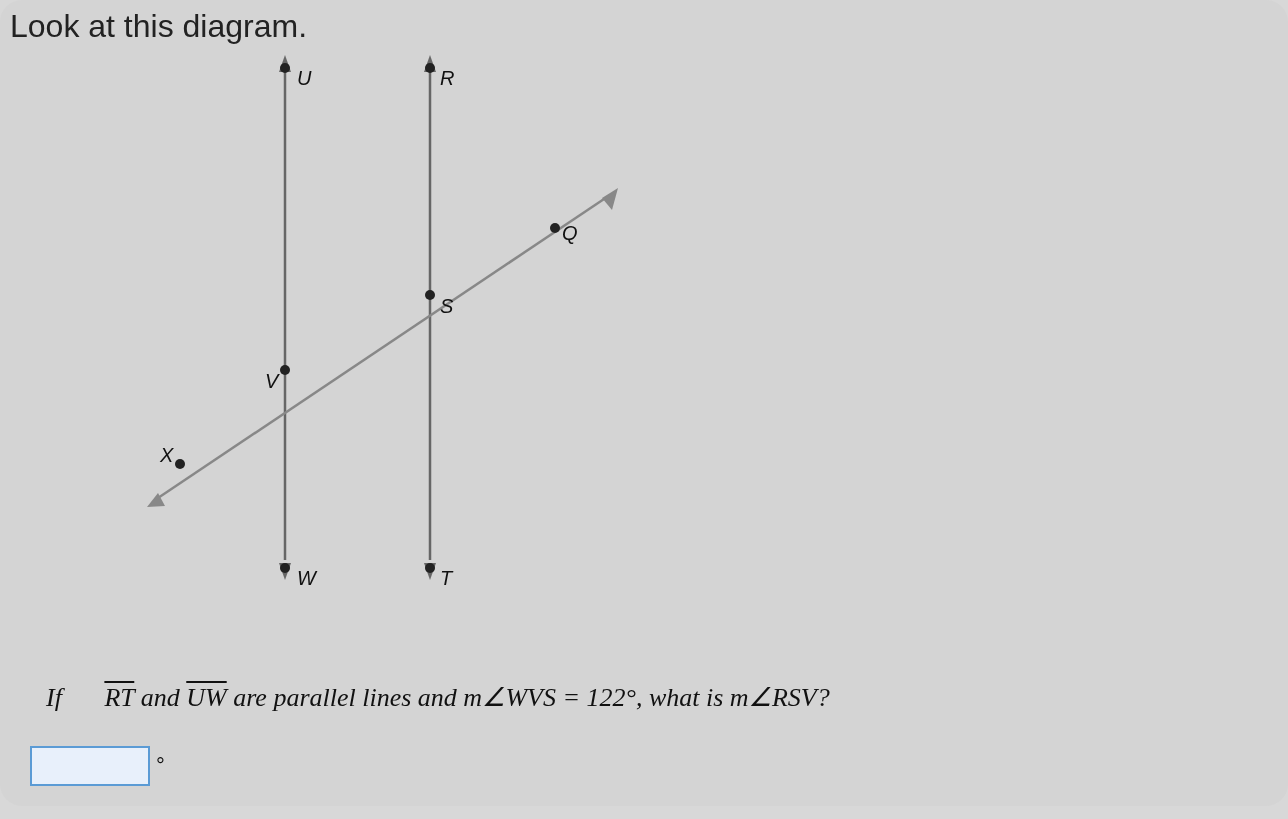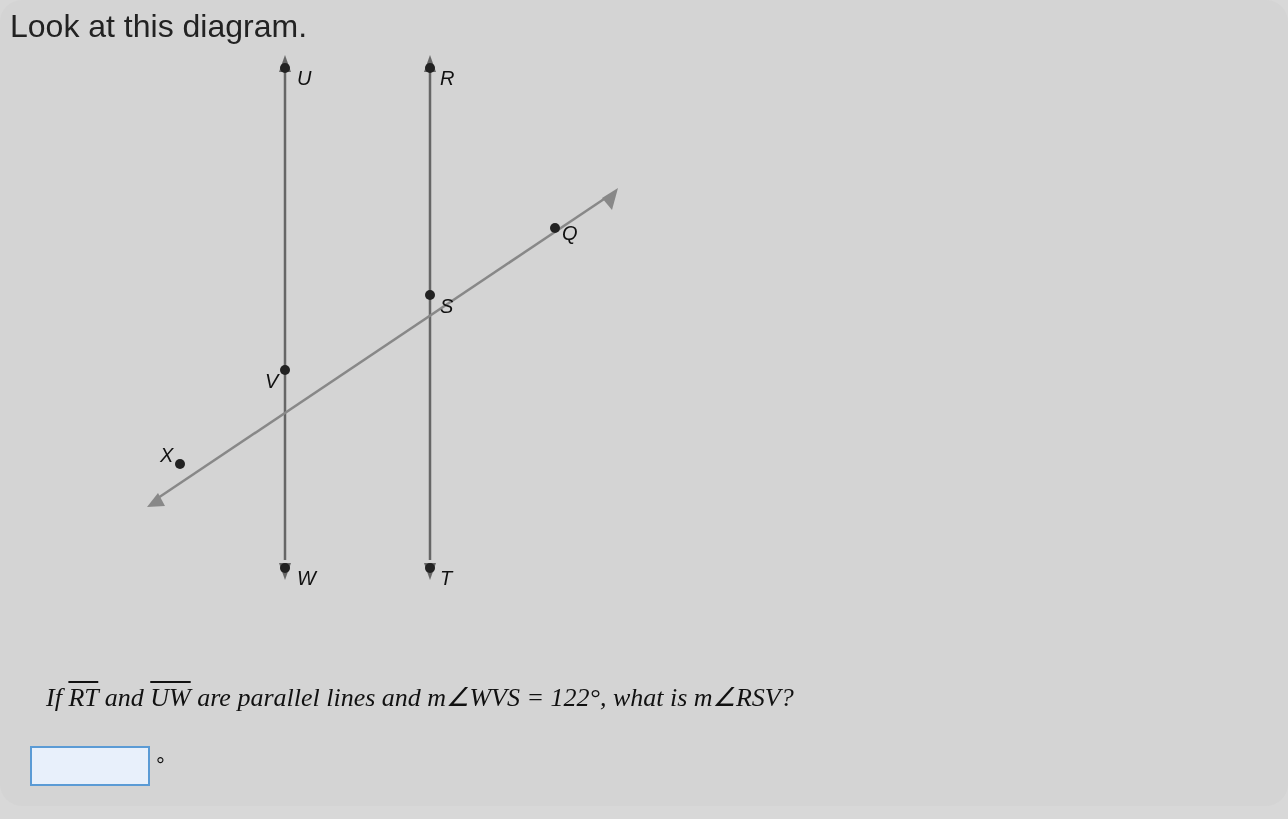--- a/index.html
+++ b/index.html
@@ -158,21 +158,21 @@
       <text x="340" y="45" class="label">R</text>
       <text x="340" y="545" class="label">T</text>
       <text x="340" y="273" class="label">S</text>
       <text x="462" y="200" class="label">Q</text>
     </svg>
   </div>
 
   <div class="question-text">
     <span style="font-style:italic; font-size:26px;margin-left:16px;">If </span>
     
-    <span style="font-style:italic; font-size:26px; text-decoration: overline;">RT</span>
+    <span style="font-style:italic; font-size:26px; text-decoration: overline; margin-left: 36px;">RT</span>
     
     <span style="font-style:italic; font-size:26px;margin-top:48px;"> and </span>
     <span style="font-style:italic; font-size:26px; text-decoration: overline;">UW</span>
     <span style="font-style:italic; font-size:26px;"> are parallel lines and m∠WVS = 122°, what is m∠RSV?</span>
   </div>
 
   <div class="answer-box-container">
     <input type="text" class="answer-input" placeholder="" style="">
     <span class="degree-symbol">°</span>
   </div>

